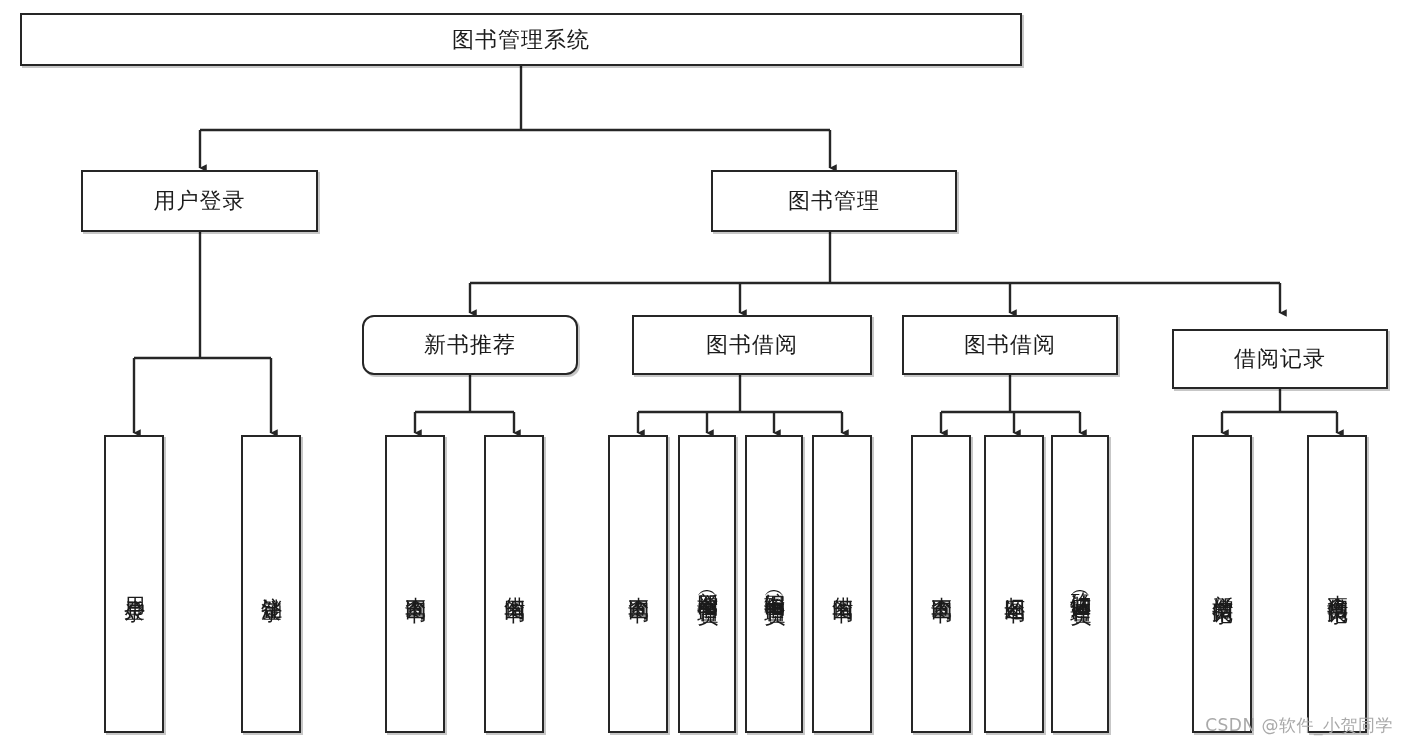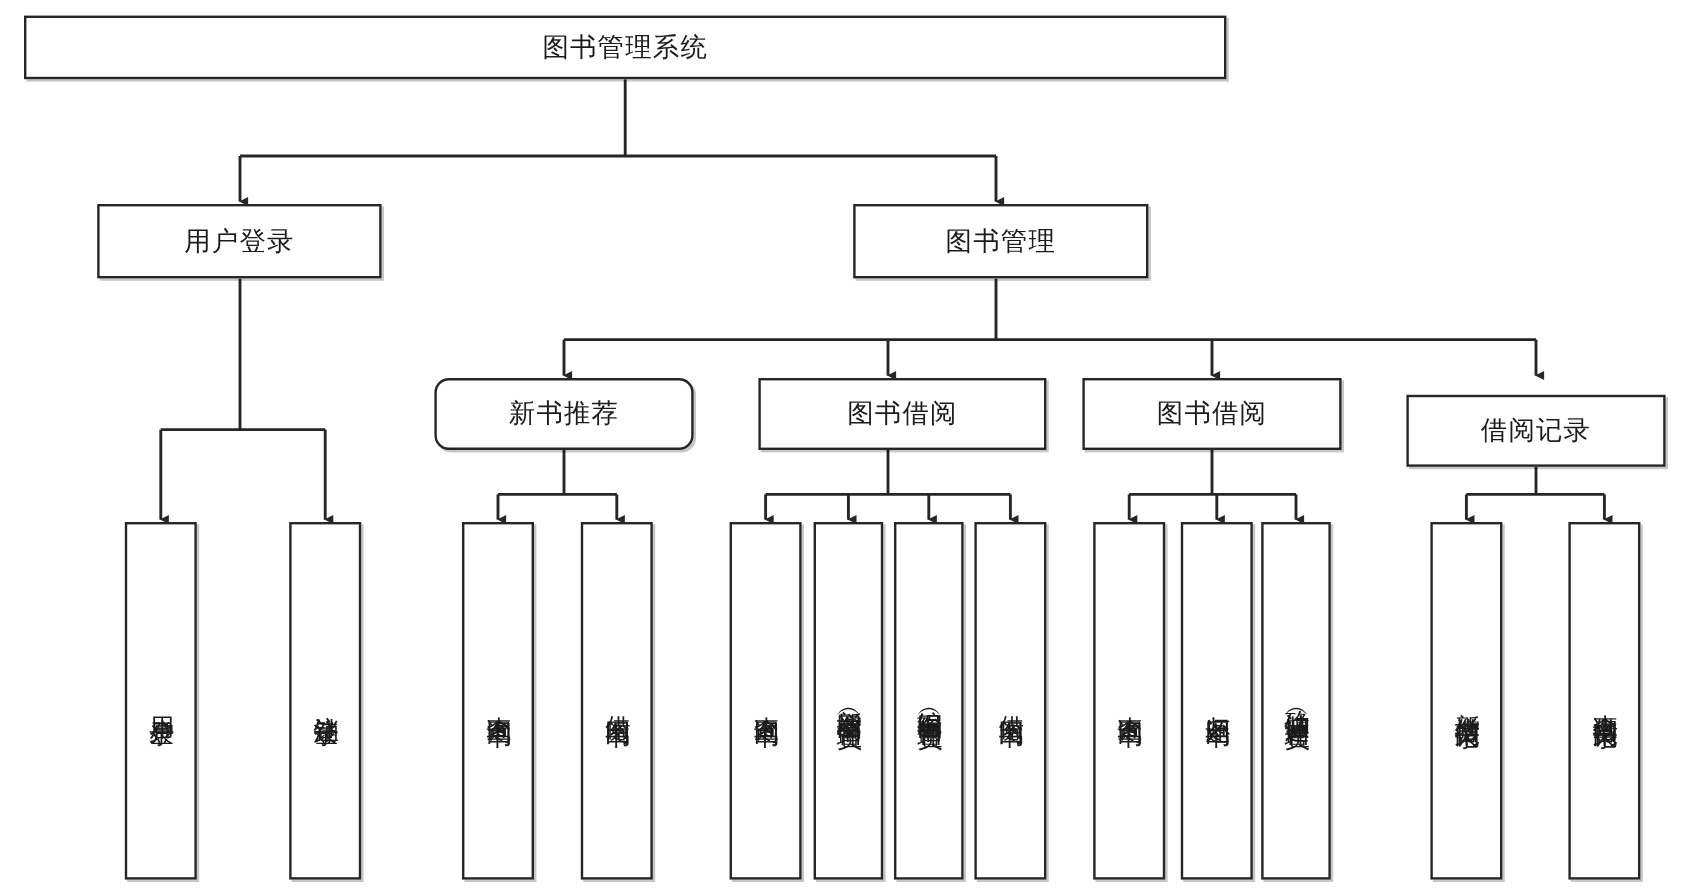--- a/index.html
+++ b/index.html
@@ -168,13 +168,14 @@
         <span class="lbl">确认归还（管理员）</span>
       </div>
       <div class="node v" style="left: 1192px; top: 435px; width: 60px; height: 298px;">
         <span class="lbl">新增借阅记录</span>
       </div>
       <div class="node v" style="left: 1307px; top: 435px; width: 60px; height: 298px;">
         <span class="lbl">查询借阅记录</span>
       </div>
     </div>
 
+  <div class="watermark">CSDN @软件_小贺同学</div>
 </div>
 
 </body></html>

